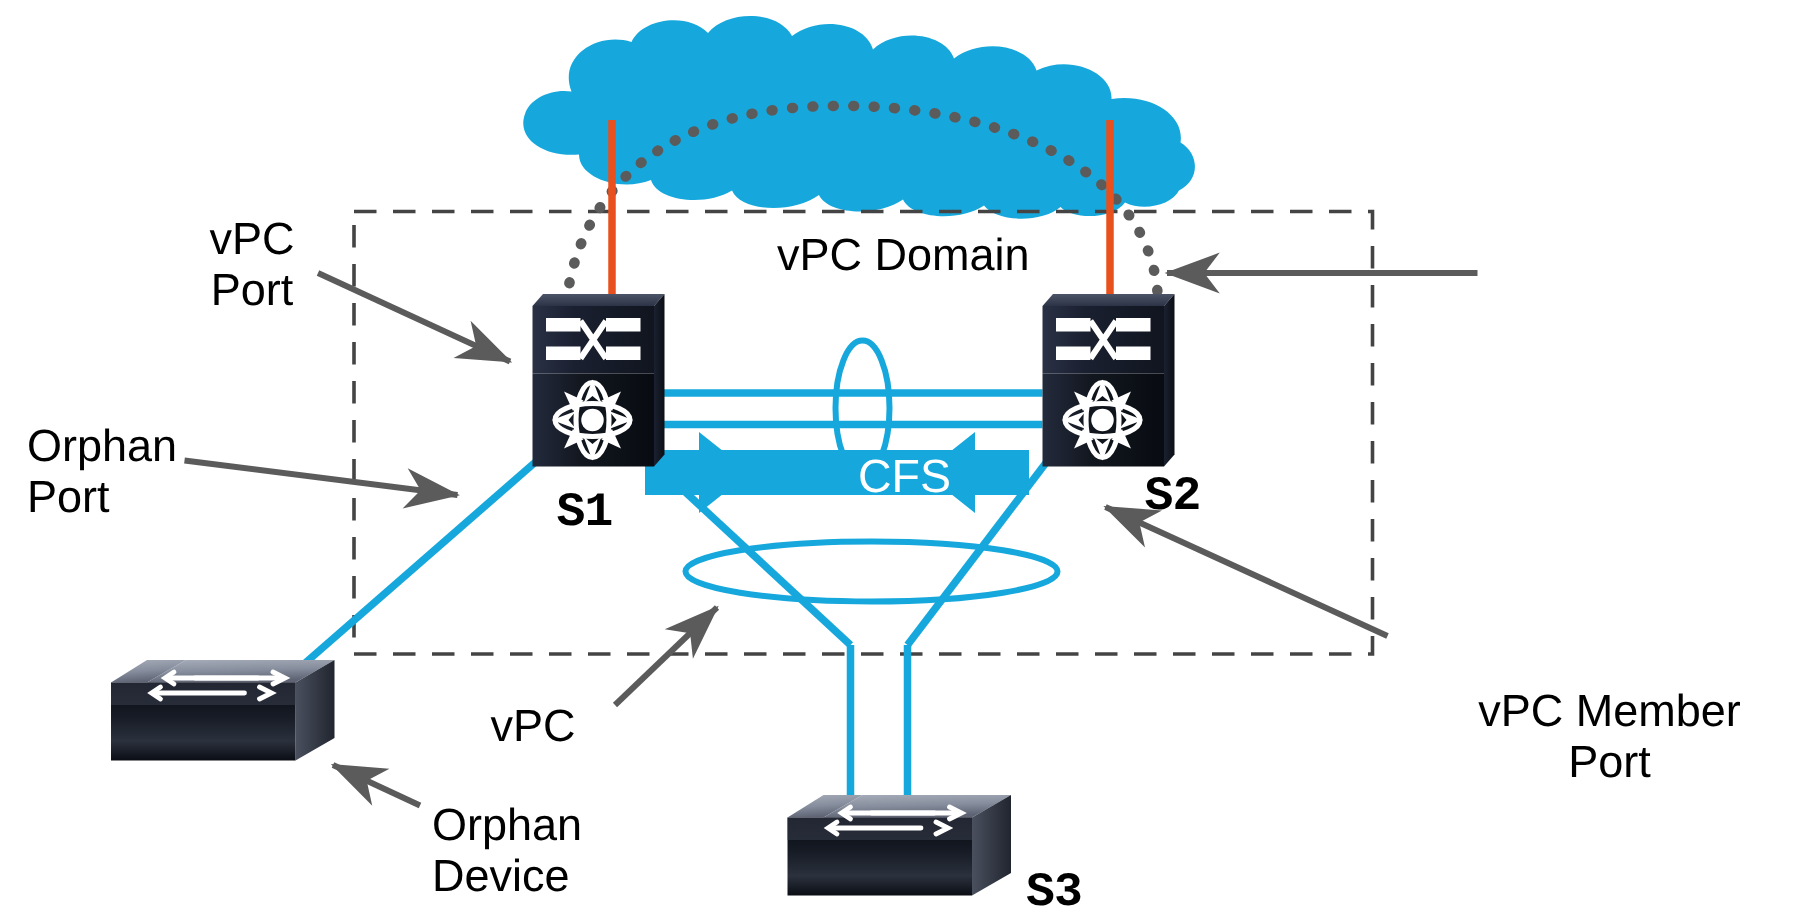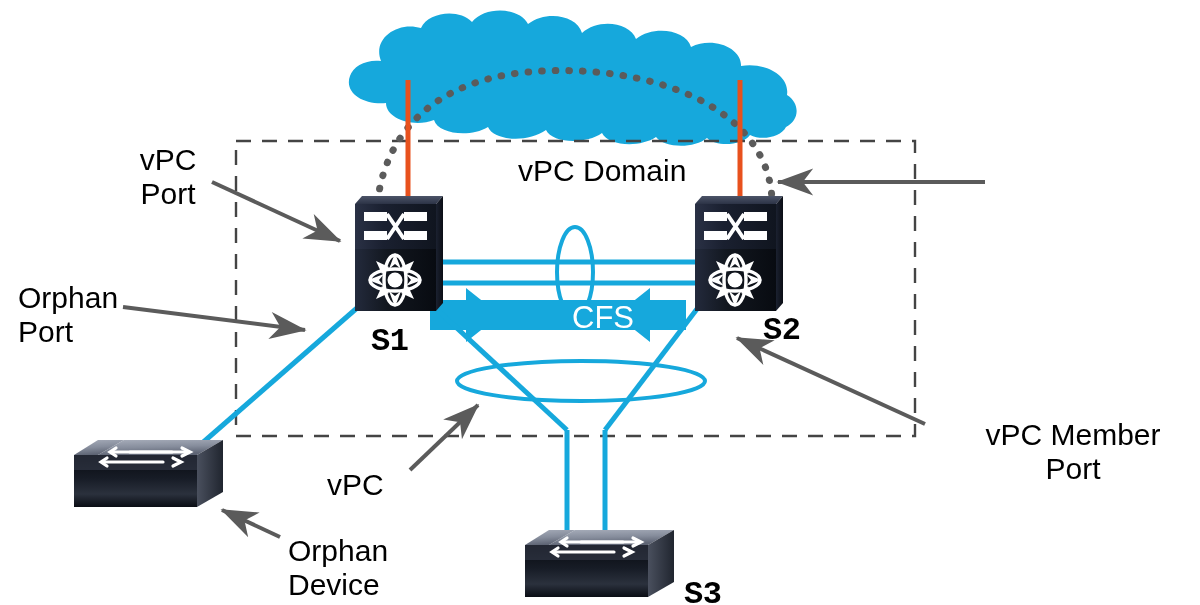--- a/index.html
+++ b/index.html
@@ -252,15 +252,15 @@
 
   <div class="lbl lbl-center" style="left:118px; top:143px; width:100px;"><span>vPC</span><br><span>Port</span></div>
 
   <div class="lbl" style="left:18px; top:281px;"><span>Orphan</span><br><span>Port</span></div>
 
   <div class="lbl" style="left:288px; top:534px;"><span>Orphan</span><br><span>Device</span></div>
 
   <div class="lbl" style="left:327px; top:468px;">vPC</div>
 
 
-  <div class="lbl lbl-center" style="left:958px; top:418px; width:230px;"><span>vPC Member</span><br><span>Port</span></div>
+  <div class="lbl lbl-center" style="left:958px; top:458px; width:230px;"><span>vPC Member</span><br><span>Port</span></div>
 
 </div>
 
 </body></html>

